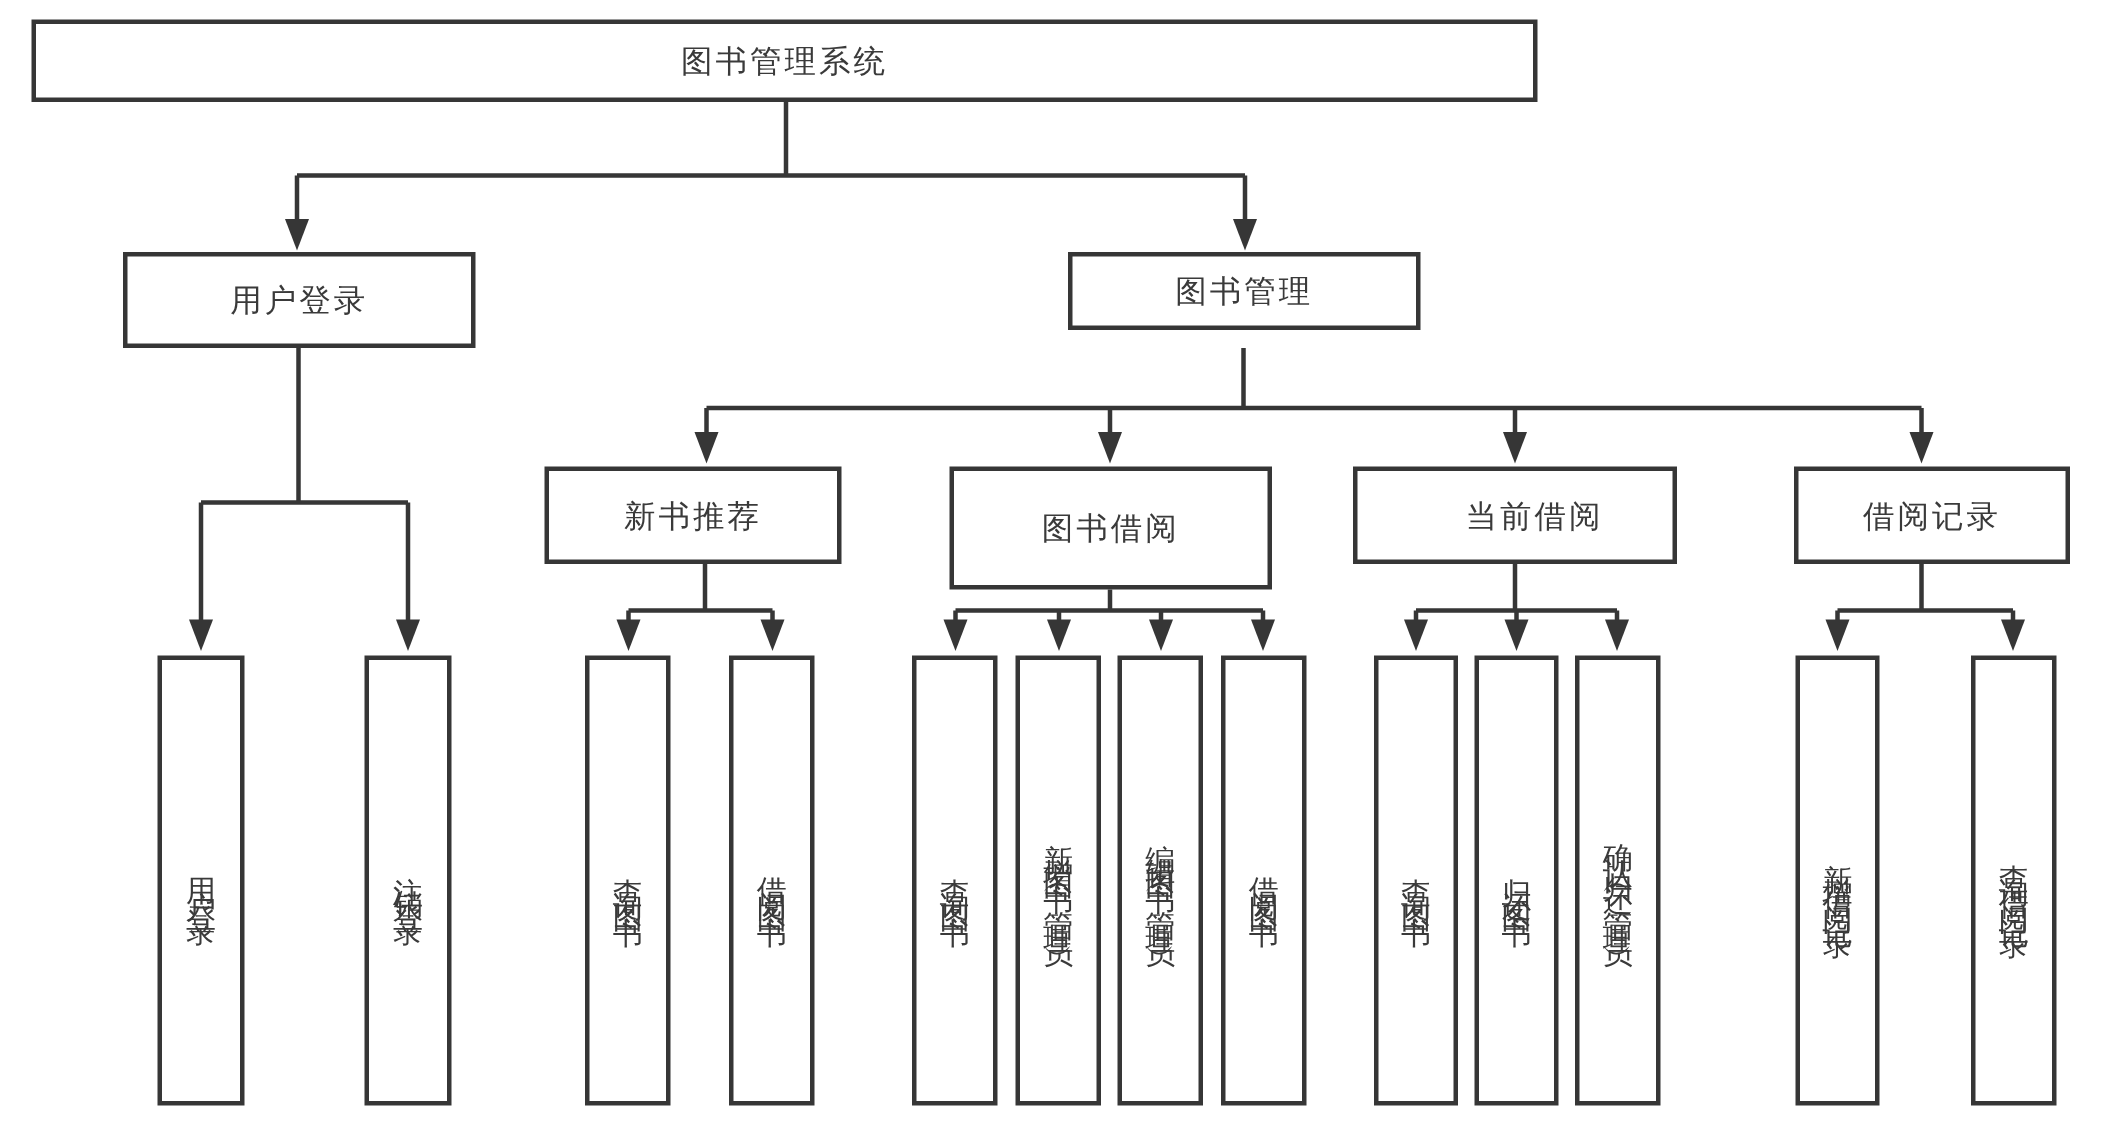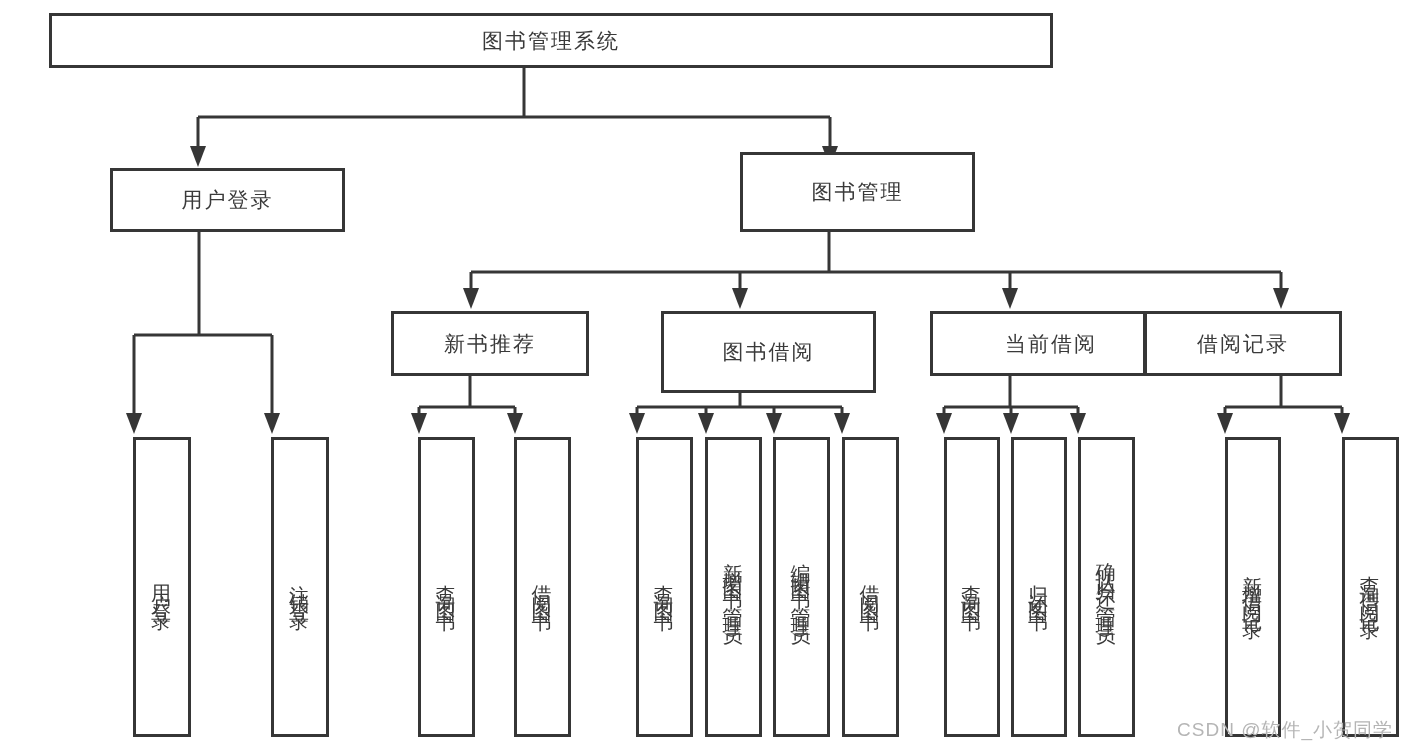--- a/index.html
+++ b/index.html
@@ -28,21 +28,20 @@
   }
   .box {
     position: absolute;
     box-sizing: border-box;
     border: 3px solid var(--box-border);
     background: var(--background);
     display: flex;
     align-items: center;
     justify-content: center;
     color: var(--text);
-    margin-left: 28px;
   }
   .h {
     font-size: 21px;
     letter-spacing: 2px;
     white-space: nowrap;
   }
   .v {
     writing-mode: vertical-rl;
     font-size: 20px;
     letter-spacing: 9px;
@@ -90,40 +89,39 @@
       <polygon points="1003,413 1019,413 1011,434"></polygon>
       <polygon points="1070,413 1086,413 1078,434"></polygon>
       <polygon points="1217,413 1233,413 1225,434"></polygon>
       <polygon points="1334,413 1350,413 1342,434"></polygon>
     </g>
   </svg>
 
   <div class="box h" style="left:21px; top:13px; width:1004px; height:55px;">图书管理系统</div>
 
   <div class="box h" style="left:82px; top:168px; width:235px; height:64px;">用户登录</div>
-  <div class="box h" style="left:712px; top:152px; width:235px; height:80px;">图书管理</div>
+  <div class="box h" style="left:712px; top:168px; width:235px; height:52px;">图书管理</div>
 
   <div class="box h" style="left:363px; top:311px; width:198px; height:65px;">新书推荐</div>
   <div class="box h" style="left:633px; top:311px; width:215px; height:82px;">图书借阅</div>
   <div class="box h" style="left:902px; top:311px; width:216px; height:65px;padding-left:26px;">当前借阅</div>
-  <div class="box h" style="left:1116px; top:311px; width:198px; height:65px;">借阅记录</div>
+  <div class="box h" style="left:1196px; top:311px; width:184px; height:65px;">借阅记录</div>
 
   <div class="box v" style="left:105px; top:437px; width:58px; height:300px;">用户登录</div>
   <div class="box v" style="left:243px; top:437px; width:58px; height:300px;">注销登录</div>
 
   <div class="box v" style="left:390px; top:437px; width:57px; height:300px;">查询图书</div>
   <div class="box v" style="left:486px; top:437px; width:57px; height:300px;">借阅图书</div>
 
   <div class="box v" style="left:608px; top:437px; width:57px; height:300px;">查询图书</div>
   <div class="box v" style="left:677px; top:437px; width:57px; height:300px;">新增图书（管理员）</div>
   <div class="box v" style="left:745px; top:437px; width:57px; height:300px;">编辑图书（管理员）</div>
   <div class="box v" style="left:814px; top:437px; width:57px; height:300px;">借阅图书</div>
 
   <div class="box v" style="left:916px; top:437px; width:56px; height:300px;">查询图书</div>
   <div class="box v" style="left:983px; top:437px; width:56px; height:300px;">归还图书</div>
   <div class="box v" style="left:1050px; top:437px; width:57px; height:300px;">确认归还（管理员）</div>
 
   <div class="box v" style="left:1197px; top:437px; width:56px; height:300px;">新增借阅记录</div>
   <div class="box v" style="left:1314px; top:437px; width:57px; height:300px;">查询借阅记录</div>
 
-  <div class="watermark">CSDN @软件_小贺同学</div>
 
 </div>
 
 </body></html>

